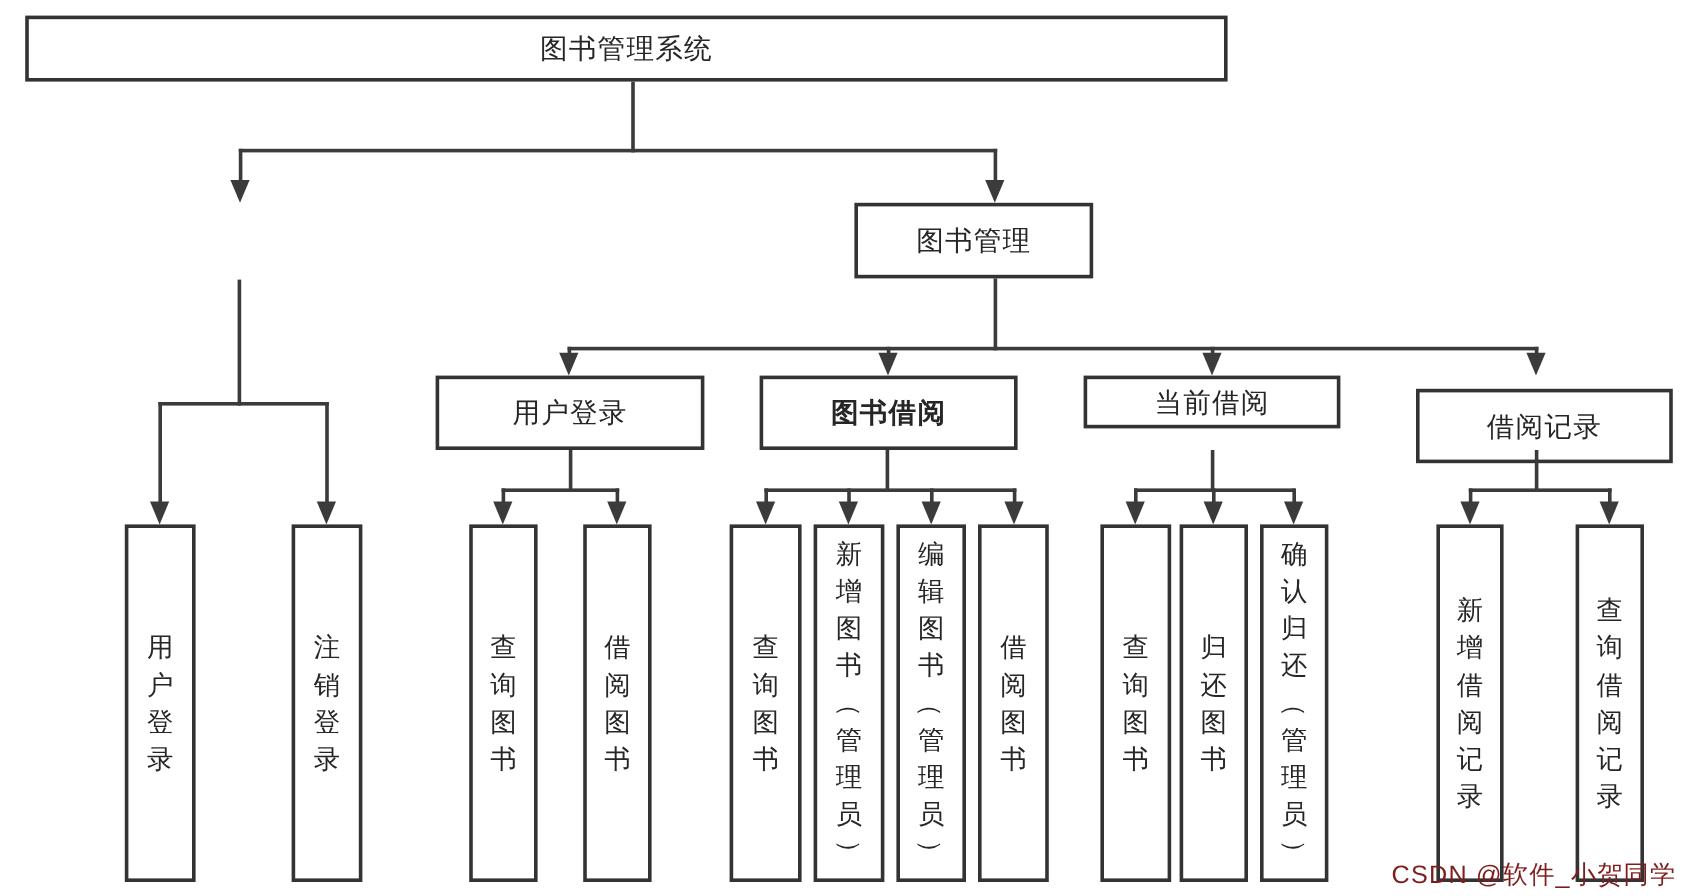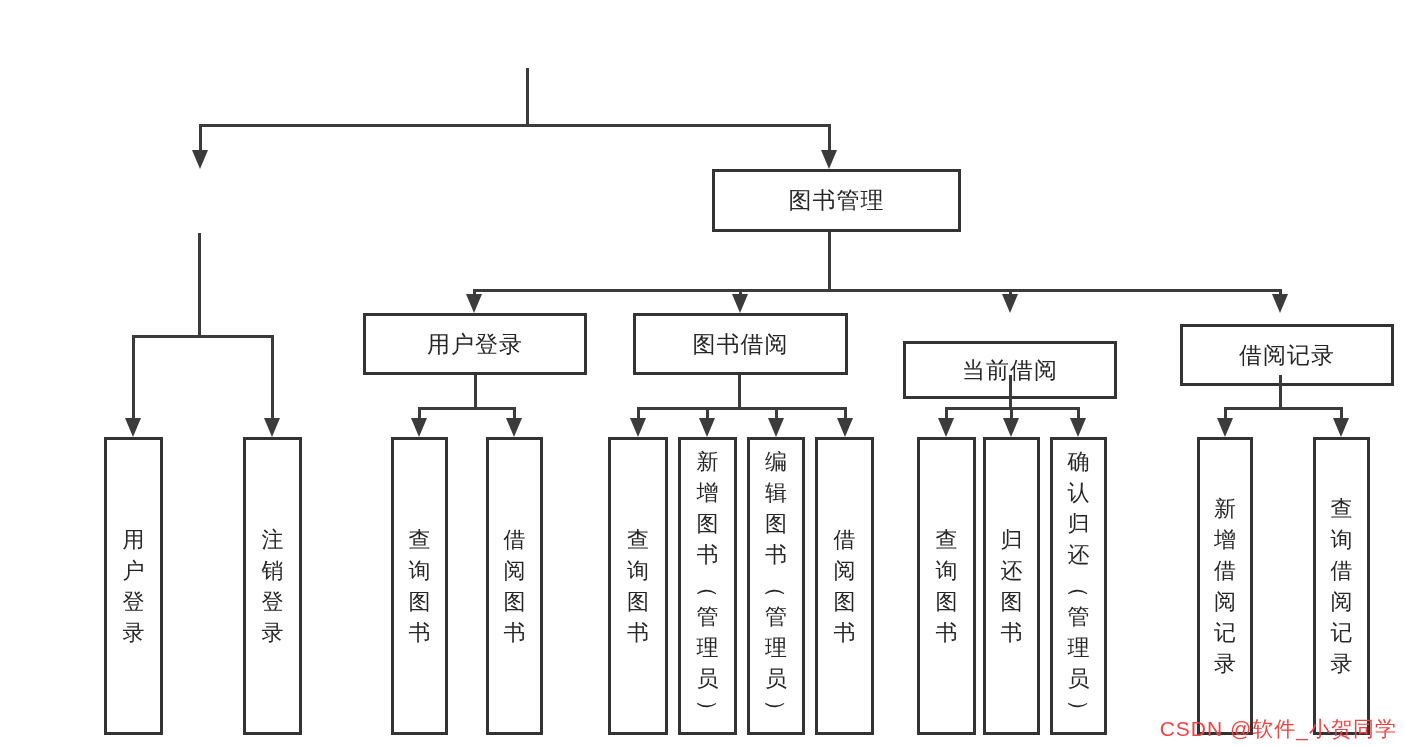--- a/index.html
+++ b/index.html
@@ -43,61 +43,62 @@
     width: 0; height: 0;
     border-left: 8px solid transparent;
     border-right: 8px solid transparent;
     border-top: 19px solid #3b3b3b;
   }
   .watermark {
     position: absolute;
     right: 8px;
     bottom: 4px;
     font-size: 21px;
-    color: #ef4444;
+    color: #7f1d1d;
     letter-spacing: 1px;
     white-space: nowrap;
   }
 </style>
 </head>
 <body>
 
 <div id="canvas">
 
+  <div class="box" style="left:21px; top:13px; width:1002px; height:55px;">图书管理系统</div>
 
   <div class="vline" style="left:526px; top:68px; height:59px;"></div>
   <div class="hline" style="left:199px; top:124px; width:632px;"></div>
   <div class="vline" style="left:199px; top:124px; height:30px;"></div>
   <div class="arrow" style="left:192px; top:150px;"></div>
   <div class="vline" style="left:828px; top:124px; height:30px;"></div>
   <div class="arrow" style="left:821px; top:150px;"></div>
 
-  <div class="box" style="left:712px; top:169px; width:249px; height:63px;text-align:right;">图书管理</div>
+  <div class="box" style="left:712px; top:169px; width:199px; height:63px;text-align:right;">图书管理</div>
 
   <div class="vline" style="left:198px; top:233px; height:105px;"></div>
   <div class="hline" style="left:132px; top:335px; width:142px;"></div>
   <div class="vline" style="left:132px; top:335px; height:86px;"></div>
   <div class="arrow" style="left:125px; top:418px;"></div>
   <div class="vline" style="left:271px; top:335px; height:86px;"></div>
   <div class="arrow" style="left:264px; top:418px;"></div>
 
   <div class="vline" style="left:828px; top:232px; height:60px;"></div>
   <div class="hline" style="left:473px; top:289px; width:809px;"></div>
   <div class="vline" style="left:473px; top:289px; height:10px;"></div>
   <div class="arrow" style="left:466px; top:294px;"></div>
   <div class="vline" style="left:739px; top:289px; height:10px;"></div>
   <div class="arrow" style="left:732px; top:294px;"></div>
   <div class="vline" style="left:1009px; top:289px; height:10px;"></div>
   <div class="arrow" style="left:1002px; top:294px;"></div>
   <div class="vline" style="left:1279px; top:289px; height:10px;"></div>
   <div class="arrow" style="left:1272px; top:294px;"></div>
 
   <div class="box" style="left:363px; top:313px; width:224px; height:62px;">用户登录</div>
-  <div class="box" style="left:633px; top:313px; width:215px; height:62px;">图书借阅</div>
-  <div class="box" style="left:903px; top:313px; width:214px; height:58px;margin-top:28px;">当前借阅</div>
+  <div class="box" style="left:633px; top:313px; width:215px; height:62px;font-weight:bold;">图书借阅</div>
+  <div class="box" style="left:903px; top:313px; width:214px; height:44px;">当前借阅</div>
   <div class="box" style="left:1180px; top:313px; width:214px; height:62px;margin-top:11px;">借阅记录</div>
 
   <div class="vline" style="left:474px; top:375px; height:35px;"></div>
   <div class="hline" style="left:418px; top:407px; width:98px;"></div>
   <div class="vline" style="left:418px; top:407px; height:14px;"></div>
   <div class="arrow" style="left:411px; top:418px;"></div>
   <div class="vline" style="left:513px; top:407px; height:14px;"></div>
   <div class="arrow" style="left:506px; top:418px;"></div>
 
   <div class="vline" style="left:738px; top:375px; height:35px;"></div>

